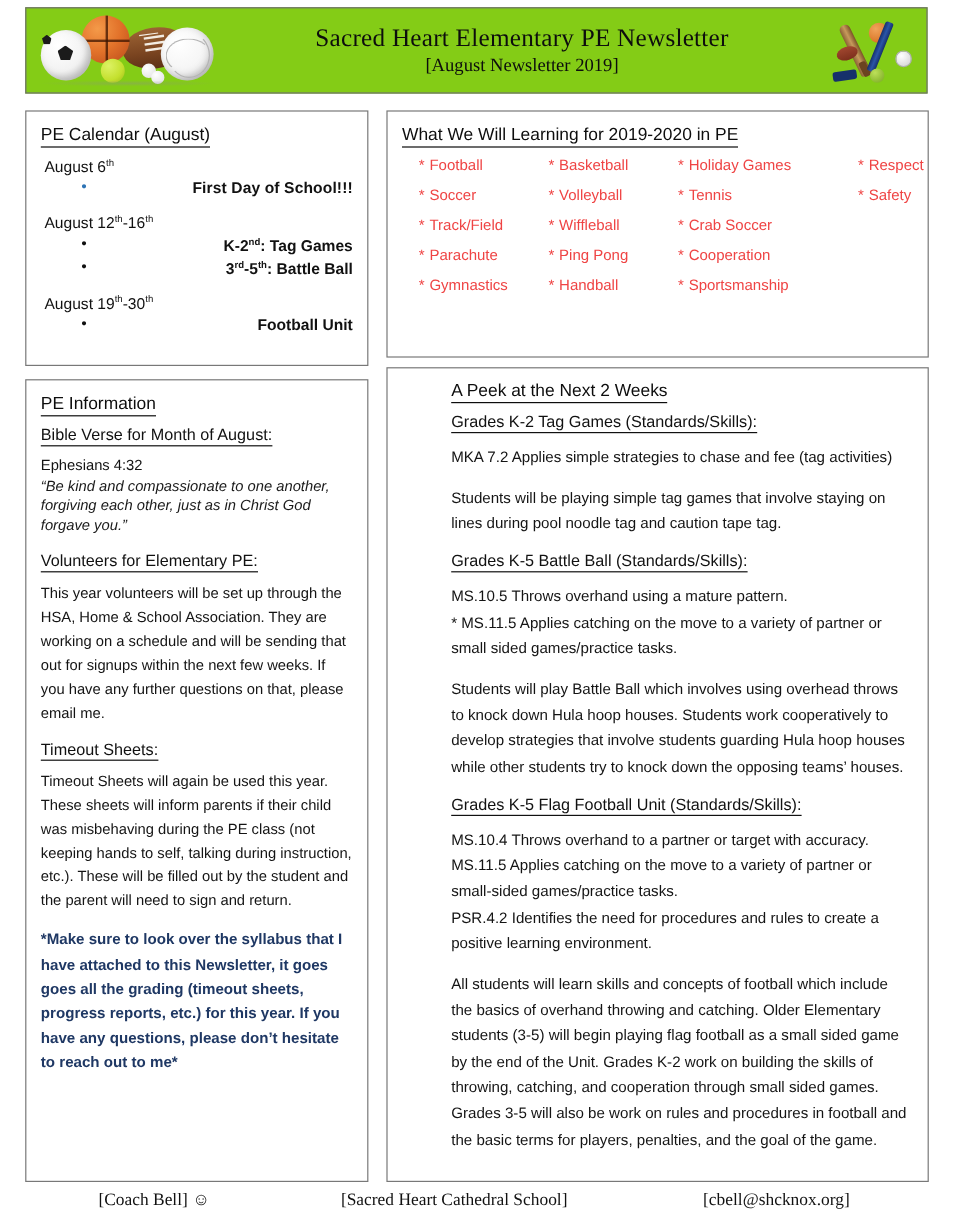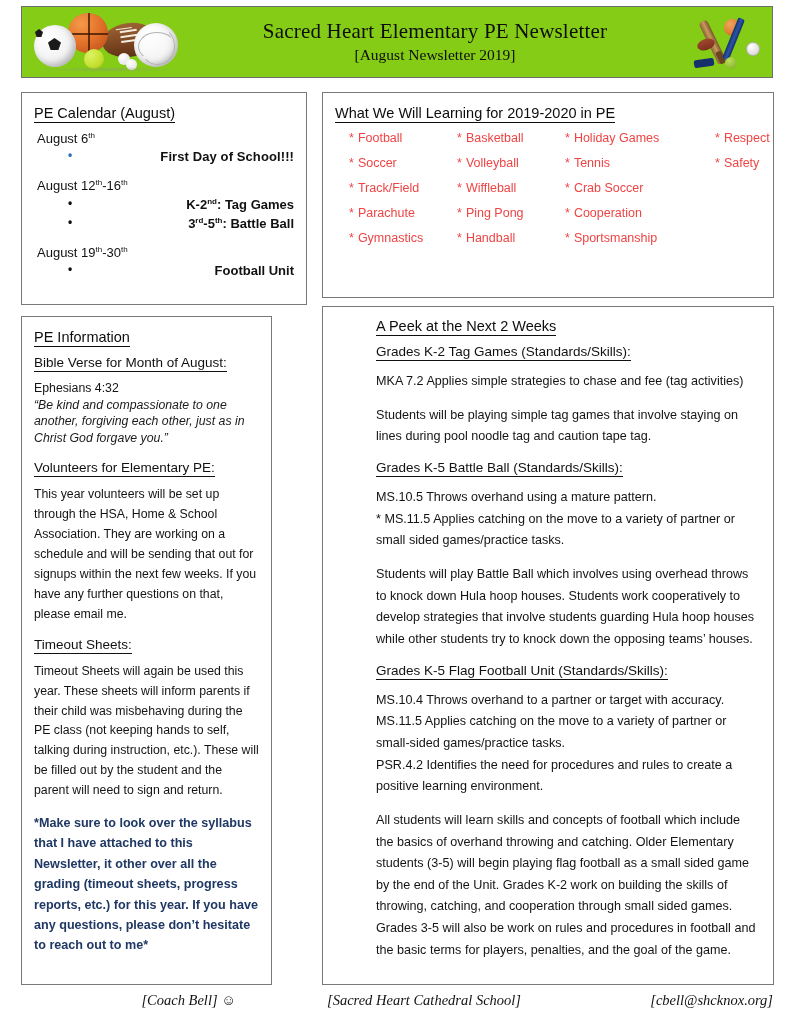--- a/index.html
+++ b/index.html
@@ -58,21 +58,21 @@
 
   
   .box {
     position: absolute;
     border: 1.5px solid #787878;
     box-sizing: border-box;
     background: #fff;
   }
   #calendar-box  { left: 21px;  top: 92px;  width: 286px; height: 213px; }
   #learning-box  { left: 322px; top: 92px;  width: 452px; height: 206px; }
-  #info-box      { left: 21px;  top: 316px; width: 251px; height: 669px; }
+  #info-box      { left: 21px;  top: 316px; width: 286px; height: 669px; }
   #peek-box      { left: 322px; top: 306px; width: 452px; height: 679px; padding-left: 39px; }
 
   .box-inner { padding: 10px 12px 0 12px; }
 
   .section-title {
     text-align: left;
     font-size: 14.5px;
     color: #0d0d0d;
     margin: 2px 0 10px 0;
   }
@@ -162,21 +162,21 @@
   
   .footer {
     position: absolute;
     left: 21px; top: 992px;
     width: 752px;
     display: flex;
     font-family: "Liberation Serif", serif;
     font-size: 14.5px;
     color: #111;
   }
-  .footer-cell { text-align: right; font-style: italic; }
+  .footer-cell { text-align: center; }
   .f1 { width: 215px; }
   .f2 { width: 285px; }
   .f3 { width: 252px; }
 
   
   .ball { position: absolute; border-radius: 50%; }
   .soccer {
     left: 12px; top: 16px; width: 42px; height: 42px;
     background: radial-gradient(circle at 34% 30%, #ffffff 0%, #f2f2f2 55%, #c9c9c9 100%);
     box-shadow: inset -3px -3px 6px rgba(0,0,0,.18);
@@ -393,21 +393,21 @@
       <div class="sub-head">
         <span>Volunteers for Elementary PE:</span>
       </div>
       <p class="body-text">This year volunteers will be set up through the HSA, Home &amp; School Association.  They are working on a schedule and will be sending that out for signups within the next few weeks.  If you have any further questions on that, please email me.</p>
 
       <div class="sub-head">
         <span>Timeout Sheets:</span>
       </div>
       <p class="body-text">Timeout Sheets will again be used this year.  These sheets will inform parents if their child was misbehaving during the PE class (not keeping hands to self, talking during instruction, etc.).  These will be filled out by the student and the parent will need to sign and return.</p>
 
-      <p class="blue-note">*Make sure to look over the syllabus that I have attached to this Newsletter, it other over all the grading (timeout sheets, progress reports, etc.) for this year.  If you have any questions, please don’t hesitate to reach out to me*</p>
+      <p class="blue-note">*Make sure to look over the syllabus that I have attached to this Newsletter, it goes goes all the grading (timeout sheets, progress reports, etc.) for this year.  If you have any questions, please don’t hesitate to reach out to me*</p>
     </div>
   </div>
 
   <div class="box" id="peek-box">
     <div class="peek-inner">
       <div class="section-title">
         <span>A Peek at the Next 2 Weeks</span>
       </div>
       <div id="peek-sections">
           <div class="sub-head"><span>Grades K-2 Tag Games (Standards/Skills):</span></div>

